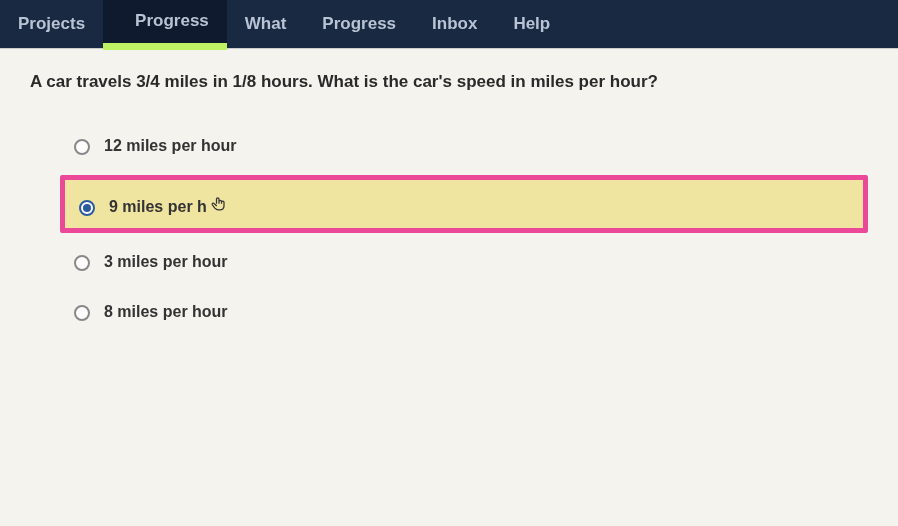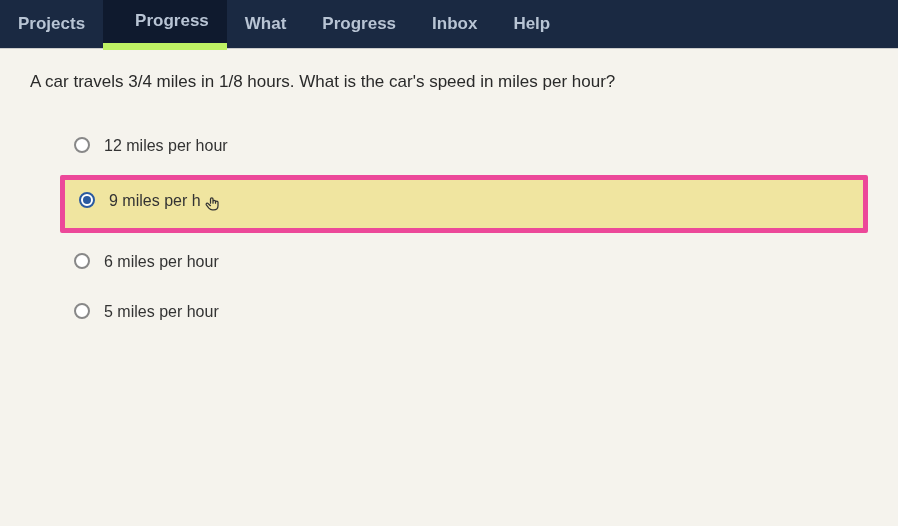--- a/index.html
+++ b/index.html
@@ -34,33 +34,34 @@
     .nav-item.active {
       background: #0f1a2e;
       border-bottom: 7px solid #bef264;
       padding-left: 32px;
     }
     .content {
       background: #f5f3ed;
       padding: 20px 30px;
       min-height: 478px;
       border-top: 1px solid #ccc;
+      font-weight: bold;
     }
     .question {
       font-size: 17px;
       color: #2a2a2a;
       margin-bottom: 30px;
       line-height: 1.5;
     }
     .options {
       margin-left: 30px;
     }
     .option {
       display: flex;
-      align-items: flex-start;
+      align-items: flex-end;
       padding: 12px 14px;
       margin-bottom: 8px;
       font-size: 16px;
       color: #333;
       cursor: pointer;
       border-radius: 2px;
       position: relative;
     }
     .option.selected {
       background: #f0e5a0;
@@ -123,20 +124,20 @@
       <span class="radio checked"></span>
       <span>9 miles per h</span>
       <span class="cursor-icon">
         <svg viewBox="0 0 24 24" fill="none" stroke="#333" stroke-width="1.5">
           <path d="M9 11V6a1.5 1.5 0 0 1 3 0v5m0-2a1.5 1.5 0 0 1 3 0v2m0-1a1.5 1.5 0 0 1 3 0v4c0 3-2 5-5 5h-2c-2 0-3-1-4-2l-3-4c-.5-.7 0-2 1-2 .5 0 1 .2 1.4.6L9 14" stroke-linecap="round" stroke-linejoin="round"></path>
         </svg>
       </span>
     </div>
     <div class="option">
       <span class="radio"></span>
-      <span>6 miles per hour</span>
+      <span>3 miles per hour</span>
     </div>
     <div class="option">
       <span class="radio"></span>
-      <span>5 miles per hour</span>
+      <span>8 miles per hour</span>
     </div>
   </div>
 </div>
 
 </body></html>

